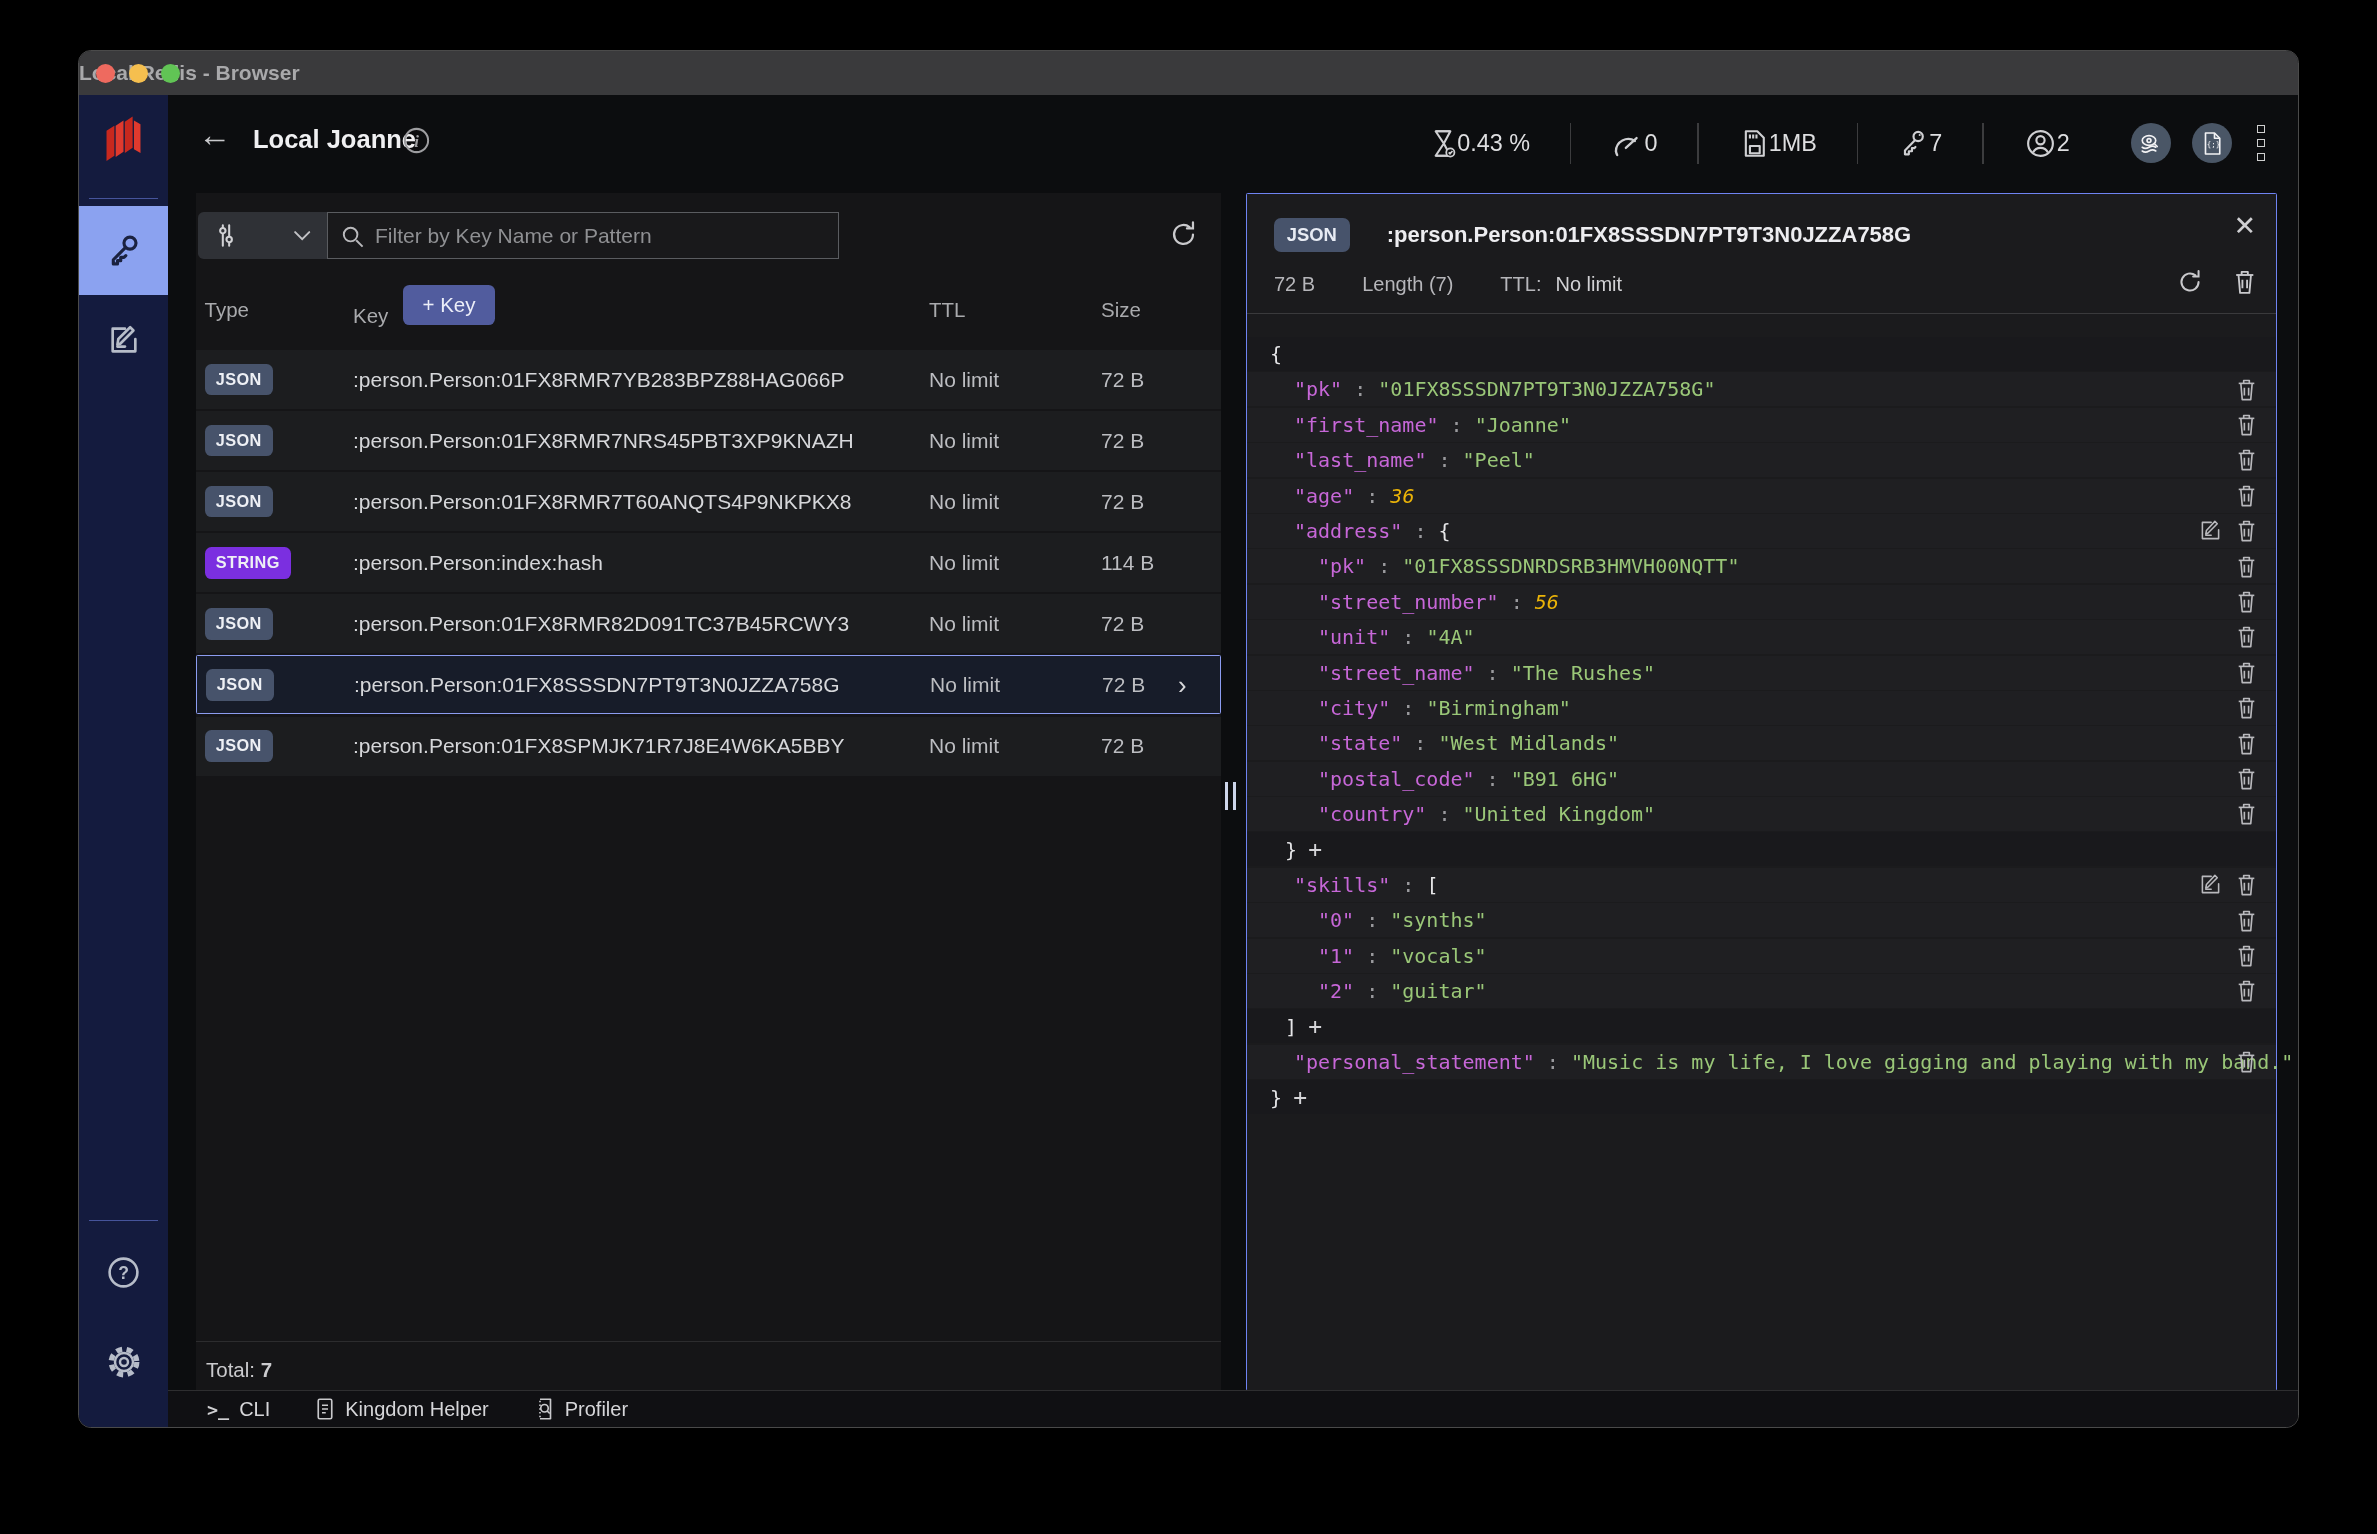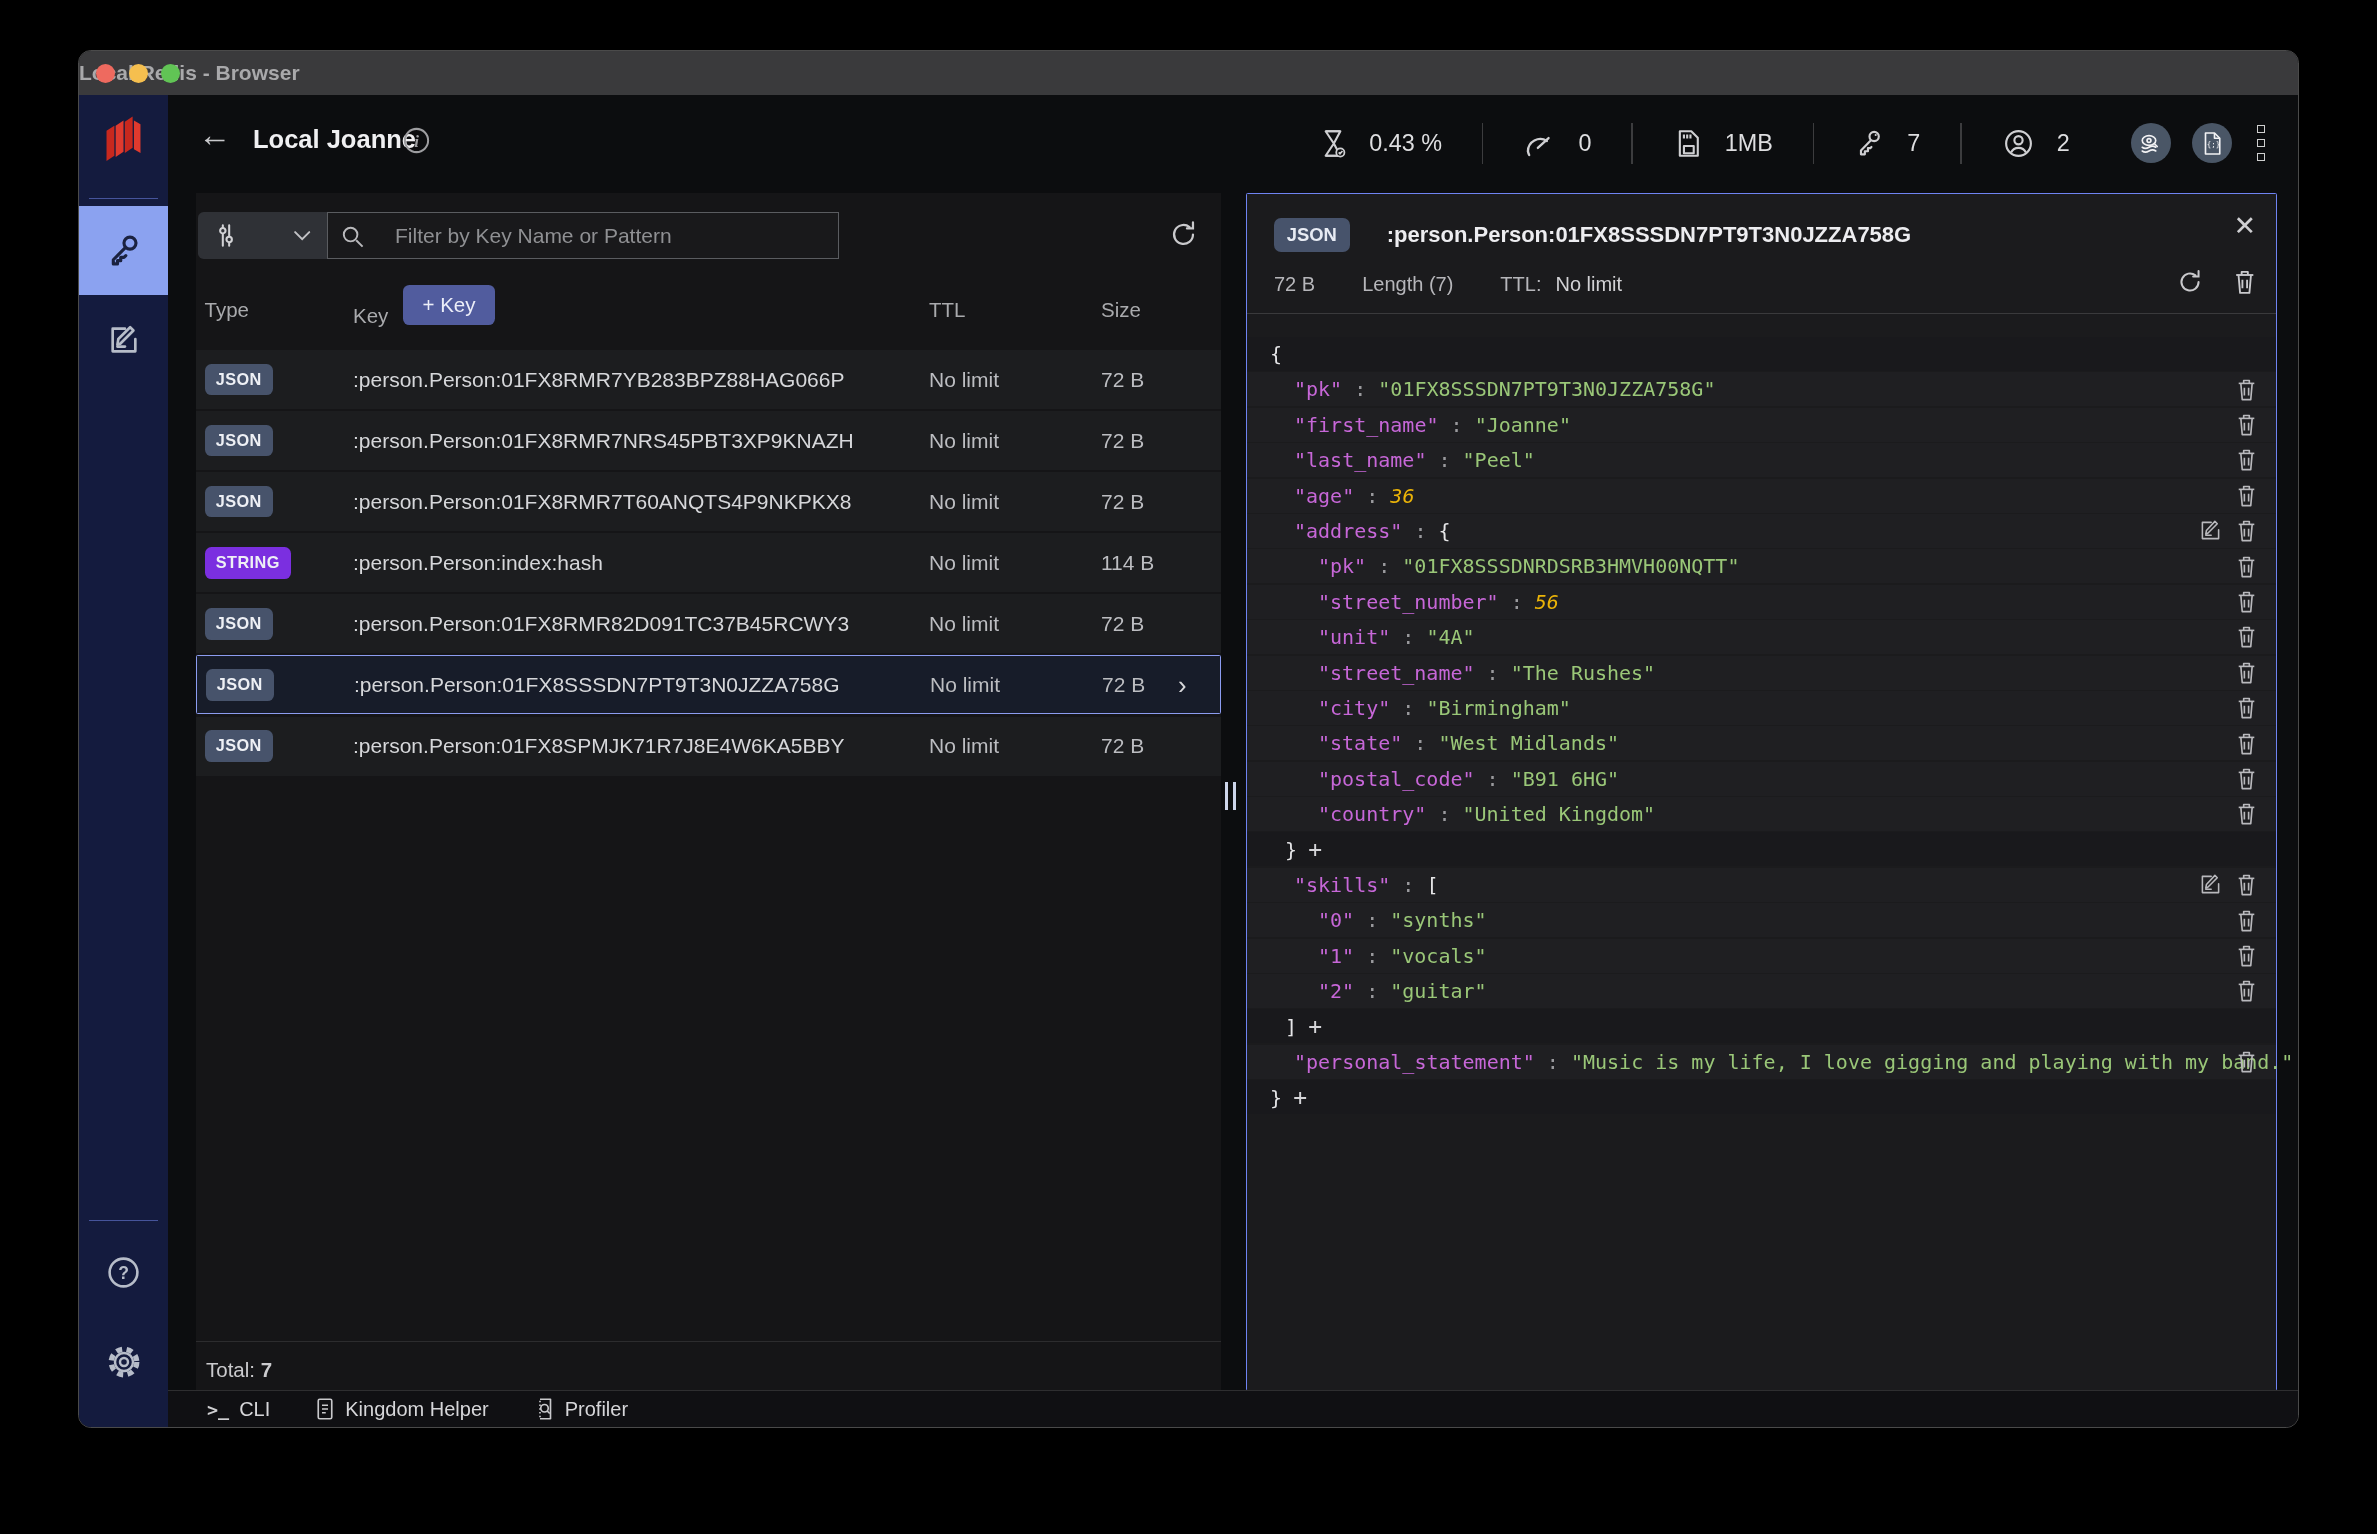--- a/index.html
+++ b/index.html
@@ -26,37 +26,37 @@
   .side-item { position:absolute; left:0; width:89px; height:89px;
                display:flex; align-items:center; justify-content:center; cursor:pointer; }
   .side-item.active { background:#8ba2f0; }
   .si-key { top:111px; } .si-edit { top:200px; }
   .si-help { top:1133px; } .si-gear { top:1222px; }
 
   
   .back-arrow { position:absolute; left:119px; top:65px; font-size:33px; color:#c9c9cc; cursor:pointer; }
   .db-title { position:absolute; left:174px; top:74px; font-size:25.5px; font-weight:700; color:#f0f0f2; }
   .stats { position:absolute; top:68px; right:33px; height:48px; display:flex; align-items:center; }
-  .stat { display:flex; align-items:center; gap:22px; padding:0 40px; color:#dedee0; font-size:23.4px; }
+  .stat { display:flex; align-items:center; gap:0; padding:0 40px; color:#dedee0; font-size:23.4px; }
   .stat-div { width:1.4px; height:41px; background:#3c3c3e; }
   .round-btn { width:40px; height:40px; border-radius:50%; background:#4a5666;
                display:flex; align-items:center; justify-content:center; cursor:pointer; margin-left:21px; }
   .kebab { margin-left:25.5px; display:flex; flex-direction:column; gap:6.4px; cursor:pointer; }
   .kebab i { width:7.8px; height:7.8px; border:1.8px solid #cfcfcf; display:block; }
 
   
   .keys-card { position:absolute; left:117px; top:142px; width:1025px; height:1199px; background:#151517; }
   .type-filter { position:absolute; left:2.1px; top:19px; width:129px; height:47px; background:#2f3136;
                  border-radius:5.7px 0 0 5.7px; display:flex; align-items:center;
                  justify-content:space-between; padding:0 15.6px; cursor:pointer; }
   .key-search { position:absolute; left:131px; top:19px; width:512px; height:47px;
                 border:0.7px solid #5a5c60; background:#19191b; }
   .key-search svg { position:absolute; left:12.8px; top:12px; }
   .key-search input { position:absolute; left:47px; top:0; width:453px; height:45px; background:transparent;
-                border:none; outline:none; color:#fef9c3; font-size:21px; font-family:"Liberation Sans",sans-serif;margin-left:20px; }
+                border:none; outline:none; color:#fef9c3; font-size:21px; font-family:"Liberation Sans",sans-serif; }
   .key-search input::placeholder { color:#8f9093; }
   .list-refresh { position:absolute; left:972px; top:25.5px; cursor:pointer; }
 
   .thead { position:absolute; top:99px; left:0; right:0; height:43px; color:#a9aaad; font-size:20.5px; }
   .th-type { position:absolute; left:8.5px; top:5.7px; }
   .th-key  { position:absolute; left:157px; top:12px; }
   .th-ttl  { position:absolute; left:733px; top:5.7px; }
   .th-size { position:absolute; left:905px; top:5.7px;text-align:center; }
   .add-key { position:absolute; left:207px; top:-7px; width:92px; height:40px; background:#515c9e;
              color:#eceef8; font-size:20.5px; border:none; border-radius:6.4px; cursor:pointer;

